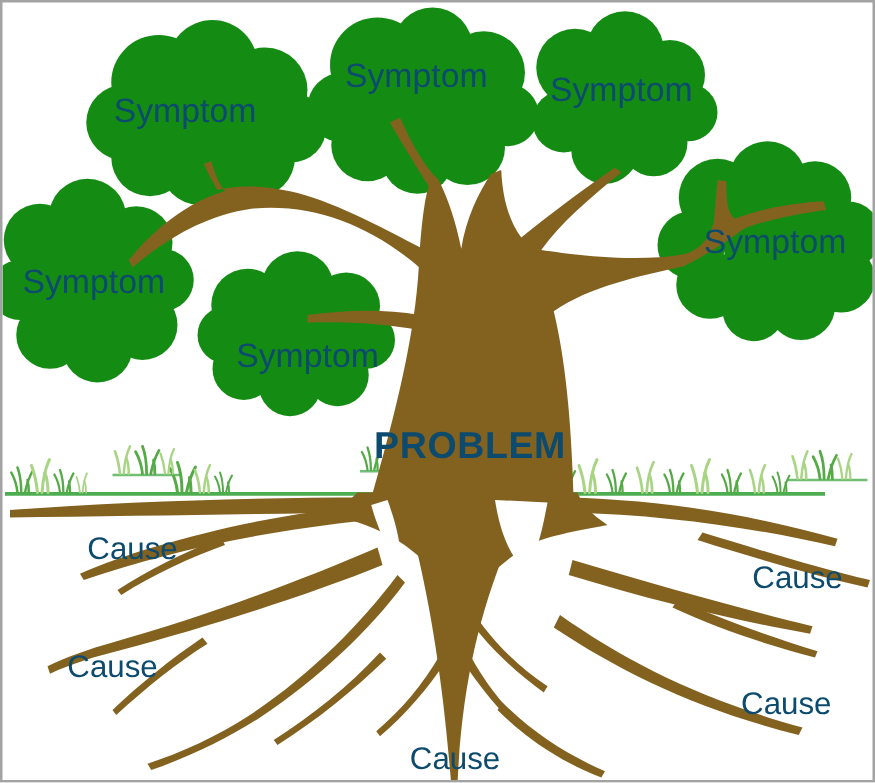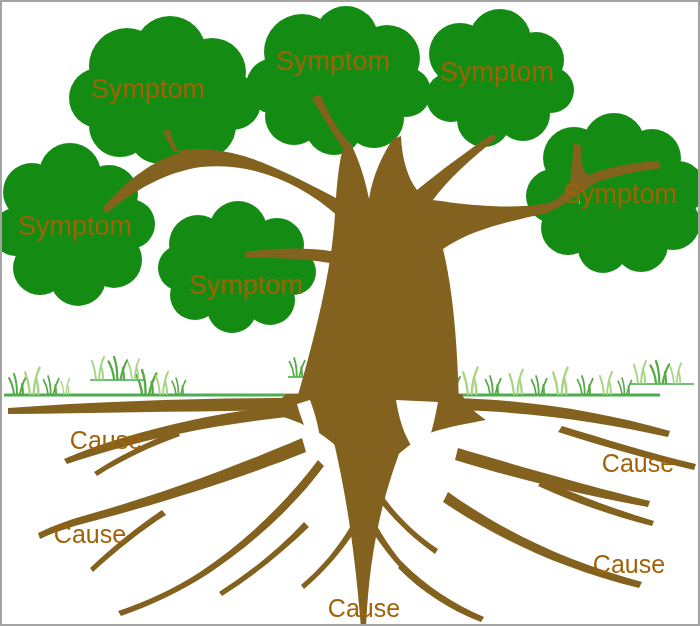--- a/index.html
+++ b/index.html
@@ -9,21 +9,21 @@
     background:#ffffff;
     border:2px solid #a3a3a3;
     box-sizing:border-box;
     overflow:hidden;
     font-family:"Liberation Sans", sans-serif;
   }
   .stage svg{position:absolute;left:0;top:0;}
   .lbl{
     position:absolute;
     transform:translate(-50%,-50%);
-    color:#a16207;
+    color:#0c4a6e;
     white-space:nowrap;
     line-height:1;
     user-select:none;
   }
   .lbl.symptom{font-size:27px;font-weight:400;}
   .lbl.problem{font-size:30px;font-weight:700;letter-spacing:.5px;}
   .lbl.cause{font-size:25px;font-weight:400;}
 </style>
 </head>
 <body>
@@ -226,19 +226,20 @@
     </g>
   </svg>
 
   <span class="lbl symptom" style="left:146px;top:87px">Symptom</span>
   <span class="lbl symptom" style="left:331px;top:59px">Symptom</span>
   <span class="lbl symptom" style="left:495px;top:70px">Symptom</span>
   <span class="lbl symptom" style="left:73px;top:224px">Symptom</span>
   <span class="lbl symptom" style="left:244px;top:283px">Symptom</span>
   <span class="lbl symptom" style="left:618px;top:192px">Symptom</span>
 
+  <span class="lbl problem" style="left:374px;top:355px">PROBLEM</span>
 
   <span class="lbl cause" style="left:104px;top:438px">Cause</span>
   <span class="lbl cause" style="left:88px;top:532px">Cause</span>
   <span class="lbl cause" style="left:636px;top:461px">Cause</span>
   <span class="lbl cause" style="left:627px;top:562px">Cause</span>
   <span class="lbl cause" style="left:362px;top:606px">Cause</span>
 </div>
 
 </body></html>

